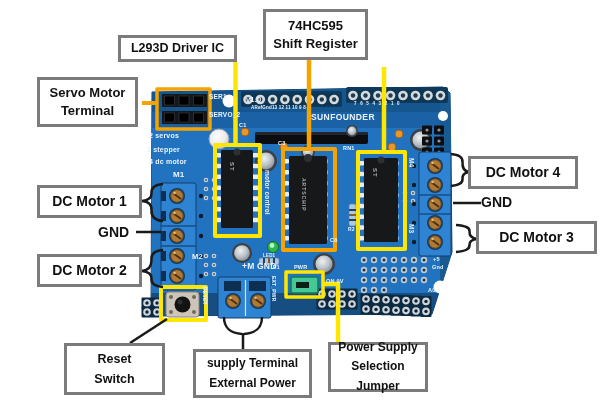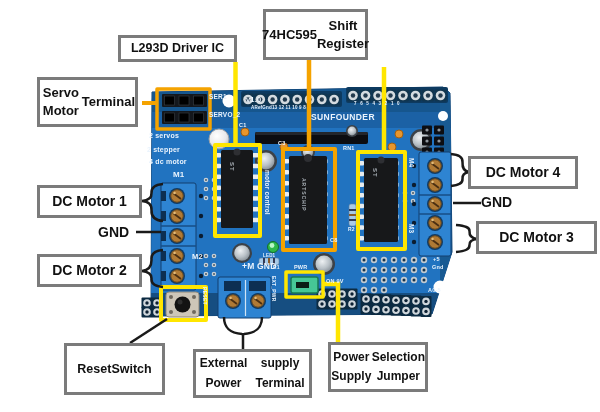--- a/index.html
+++ b/index.html
@@ -1,20 +1,20 @@
 <!DOCTYPE html>
 <html><head>
 <meta charset="utf-8">
 <style>
   html,body{margin:0;padding:0;background:#fff;}
   .scene{position:relative;width:600px;height:412px;background:#ffffff;
          font-family:"Liberation Sans",sans-serif;overflow:hidden;}
   .scene svg.board{position:absolute;left:0;top:0;}
   .callout{position:absolute;background:#ffffff;border:3px solid #7b7b7b;
-           display:flex;flex-direction:row;align-items:center;justify-content:center;
+           display:flex;flex-direction:column;align-items:center;justify-content:center;
            text-align:center;font-weight:bold;color:#111;box-sizing:border-box;
            line-height:1.35;z-index:3;}
   .gnd{position:absolute;font-weight:bold;color:#111;z-index:3;font-size:14px;}
   .sk{position:absolute;color:#e9f3fd;font-weight:bold;white-space:nowrap;
       z-index:2;line-height:1;letter-spacing:0.2px;}
   .sk.v{writing-mode:vertical-rl;text-orientation:sideways;}
   .ic-mark{position:absolute;color:#a7aeb5;font-weight:bold;z-index:2;
            writing-mode:vertical-rl;text-orientation:sideways;letter-spacing:1px;line-height:1;}
 </style>
 </head>
@@ -473,21 +473,21 @@
   <span>GND</span>
 </div>
 <div class="callout" style="left:476px;top:221px;width:121px;height:33px;font-size:14px">
   <span>DC Motor 3</span>
 </div>
 <div class="callout" style="left:64px;top:343px;width:101px;height:52px;font-size:12.5px;line-height:1.6">
   <span>Reset</span>
   <span>Switch</span>
 </div>
 <div class="callout" style="left:193px;top:349px;width:119px;height:49px;font-size:12px;line-height:1.6">
+  <span>supply Terminal</span>
   <span>External Power</span>
-  <span>supply Terminal</span>
 </div>
 <div class="callout" style="left:328px;top:342px;width:100px;height:50px;font-size:12px;line-height:1.6">
   <span>Power Supply</span>
   <span>Selection Jumper</span>
 </div>
 
 </div>
 
 </body></html>

